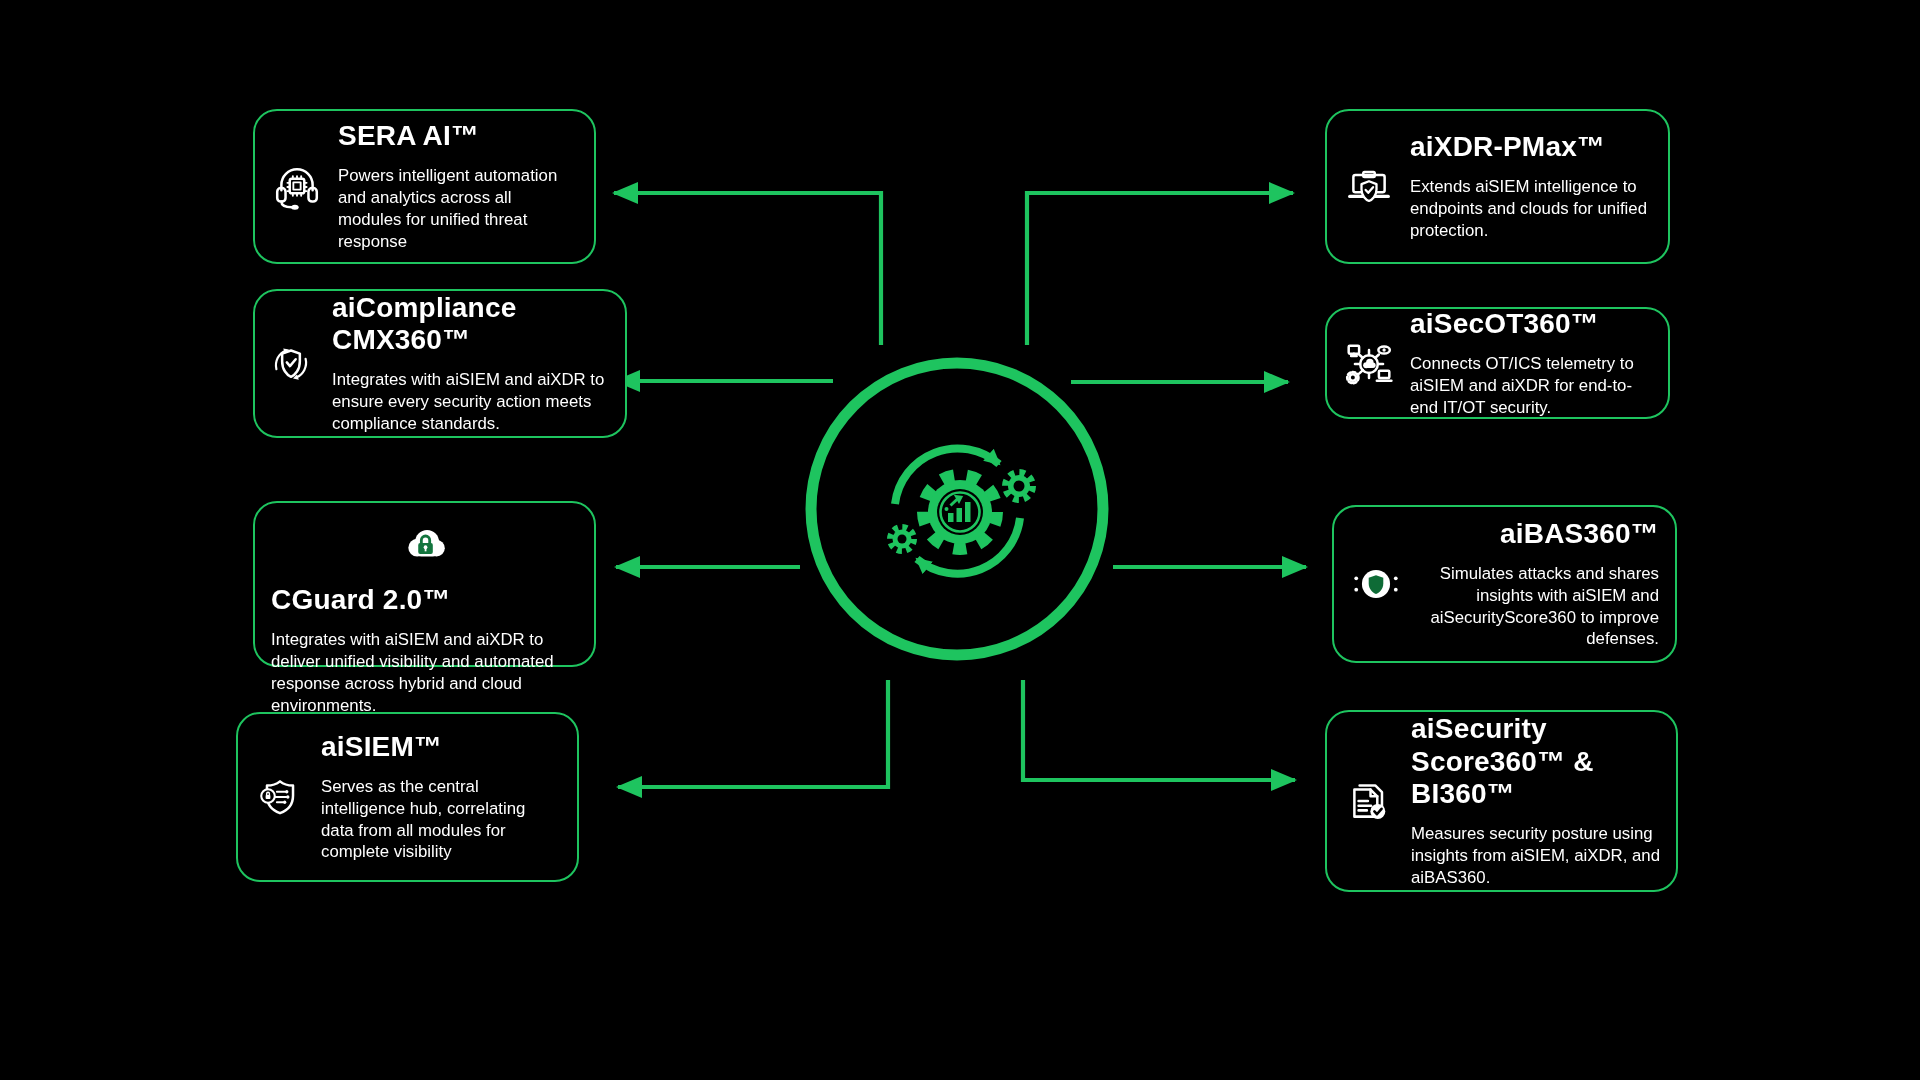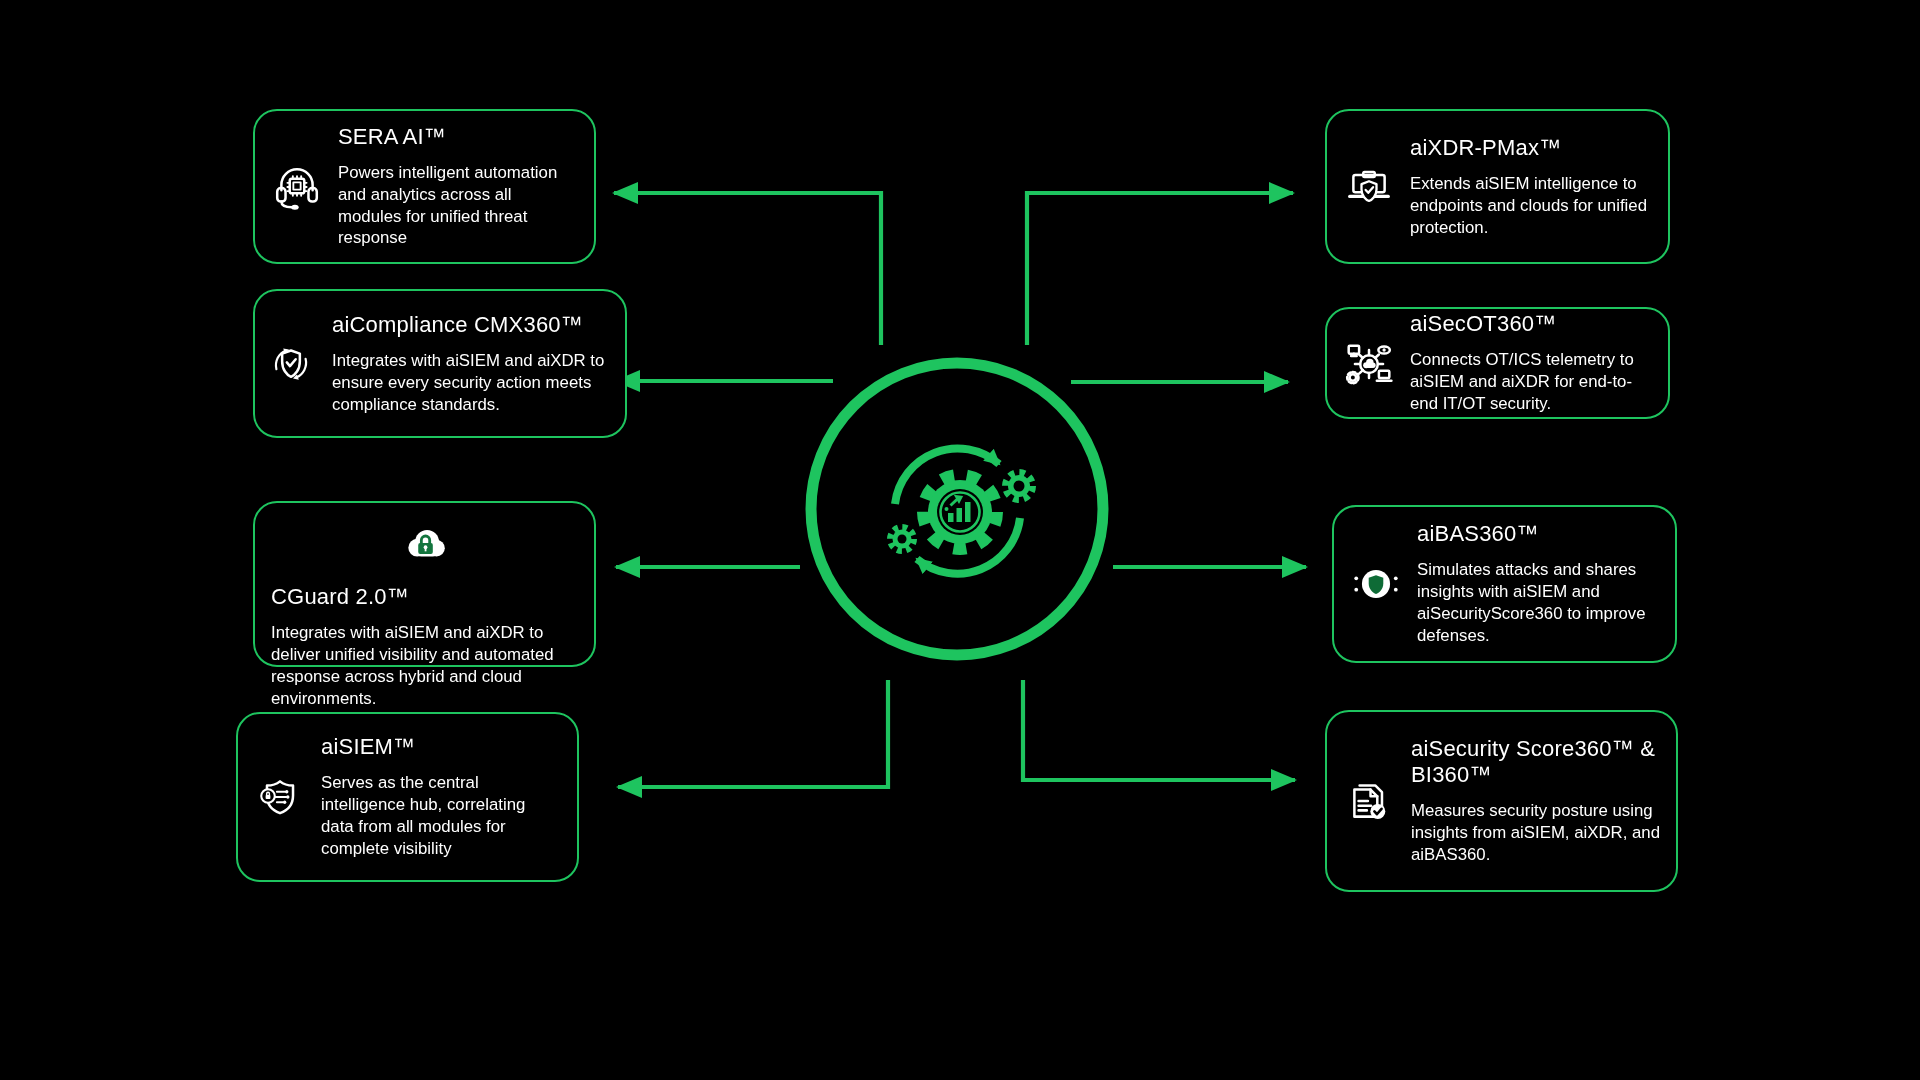--- a/index.html
+++ b/index.html
@@ -23,41 +23,41 @@
     background:var(--bg);
     display:flex;
     align-items:center;
     gap:15px;
     padding:14px 16px 14px 16px;
   }
   .card .icon-box{flex:0 0 52px;display:flex;align-items:center;justify-content:center;}
   .card .icon-box svg{width:50px;height:50px;display:block;}
   .card .content{flex:1 1 auto;min-width:0;}
   .card h3{
-    font-size:22px;
-    font-weight:normal;
+    font-size:28px;
+    font-weight:bold;
     letter-spacing:.2px;
     line-height:1.15;
     margin-bottom:13px;
     white-space:normal;
   }
   .card p{
     font-size:16.8px;
     line-height:1.3;
     font-weight:400;
   }
 
   
   .card-sera     {left:253px; top:109px;  width:343px; height:155px;}
   .card-compliance{left:253px; top:289px; width:374px; height:149px;padding-left:10px;}
   .card-cguard   {left:253px; top:501px;  width:343px; height:166px;flex-direction:column;}
   .card-aisiem   {left:236px; top:712px;  width:343px; height:170px;}
   .card-aixdr    {left:1325px; top:109px; width:345px; height:155px;}
   .card-aisecot  {left:1325px; top:307px; width:345px; height:112px;}
-  .card-aibas    {left:1332px; top:505px; width:345px; height:158px;}
+  .card-aibas    {left:1332px; top:505px; width:345px; height:158px;text-align:right;}
   .card-aiscore  {left:1325px; top:710px; width:353px; height:182px;padding-left:17px;}
 
   .icon-stroke{stroke:var(--white);stroke-width:2.4;fill:none;stroke-linecap:round;stroke-linejoin:round;}
 </style>
 </head>
 <body>
 
 <div class="stage">
 
   <svg class="overlay" viewBox="0 0 1920 1080">

